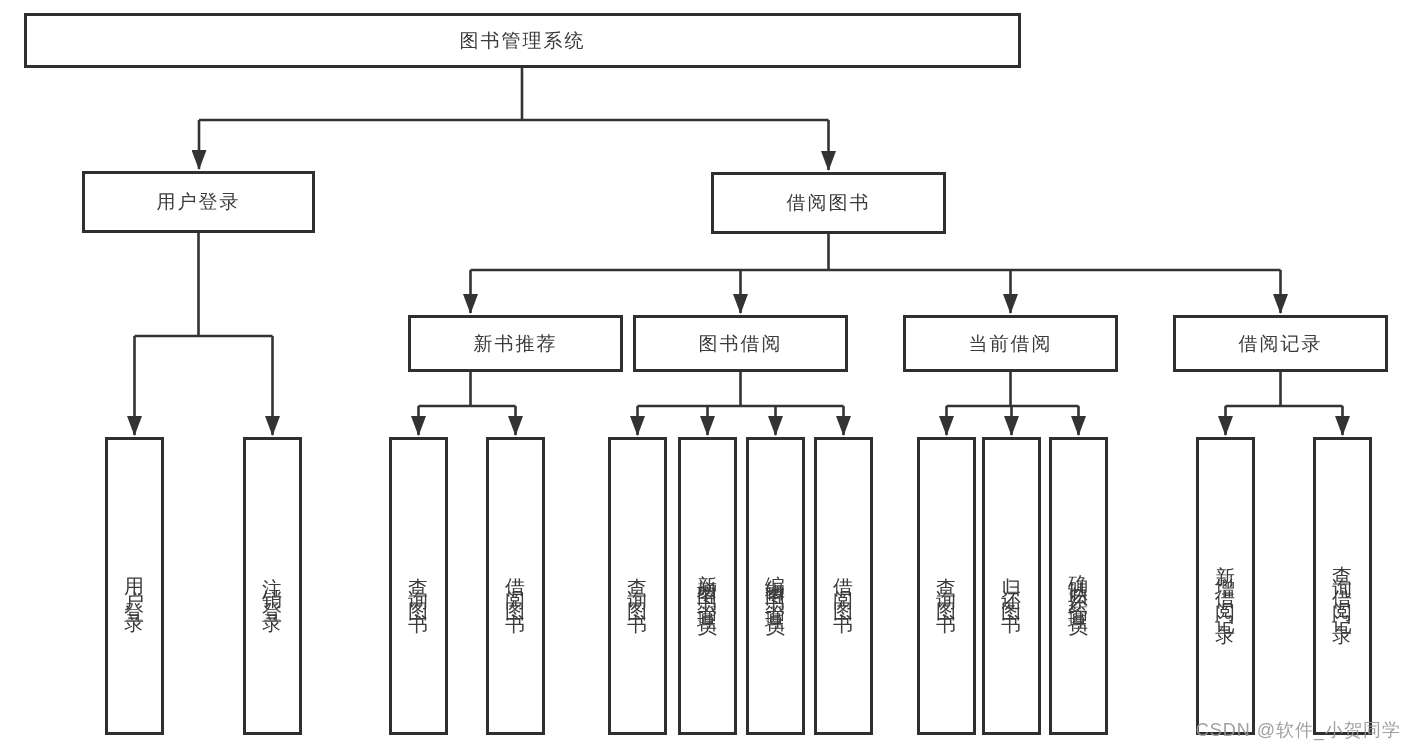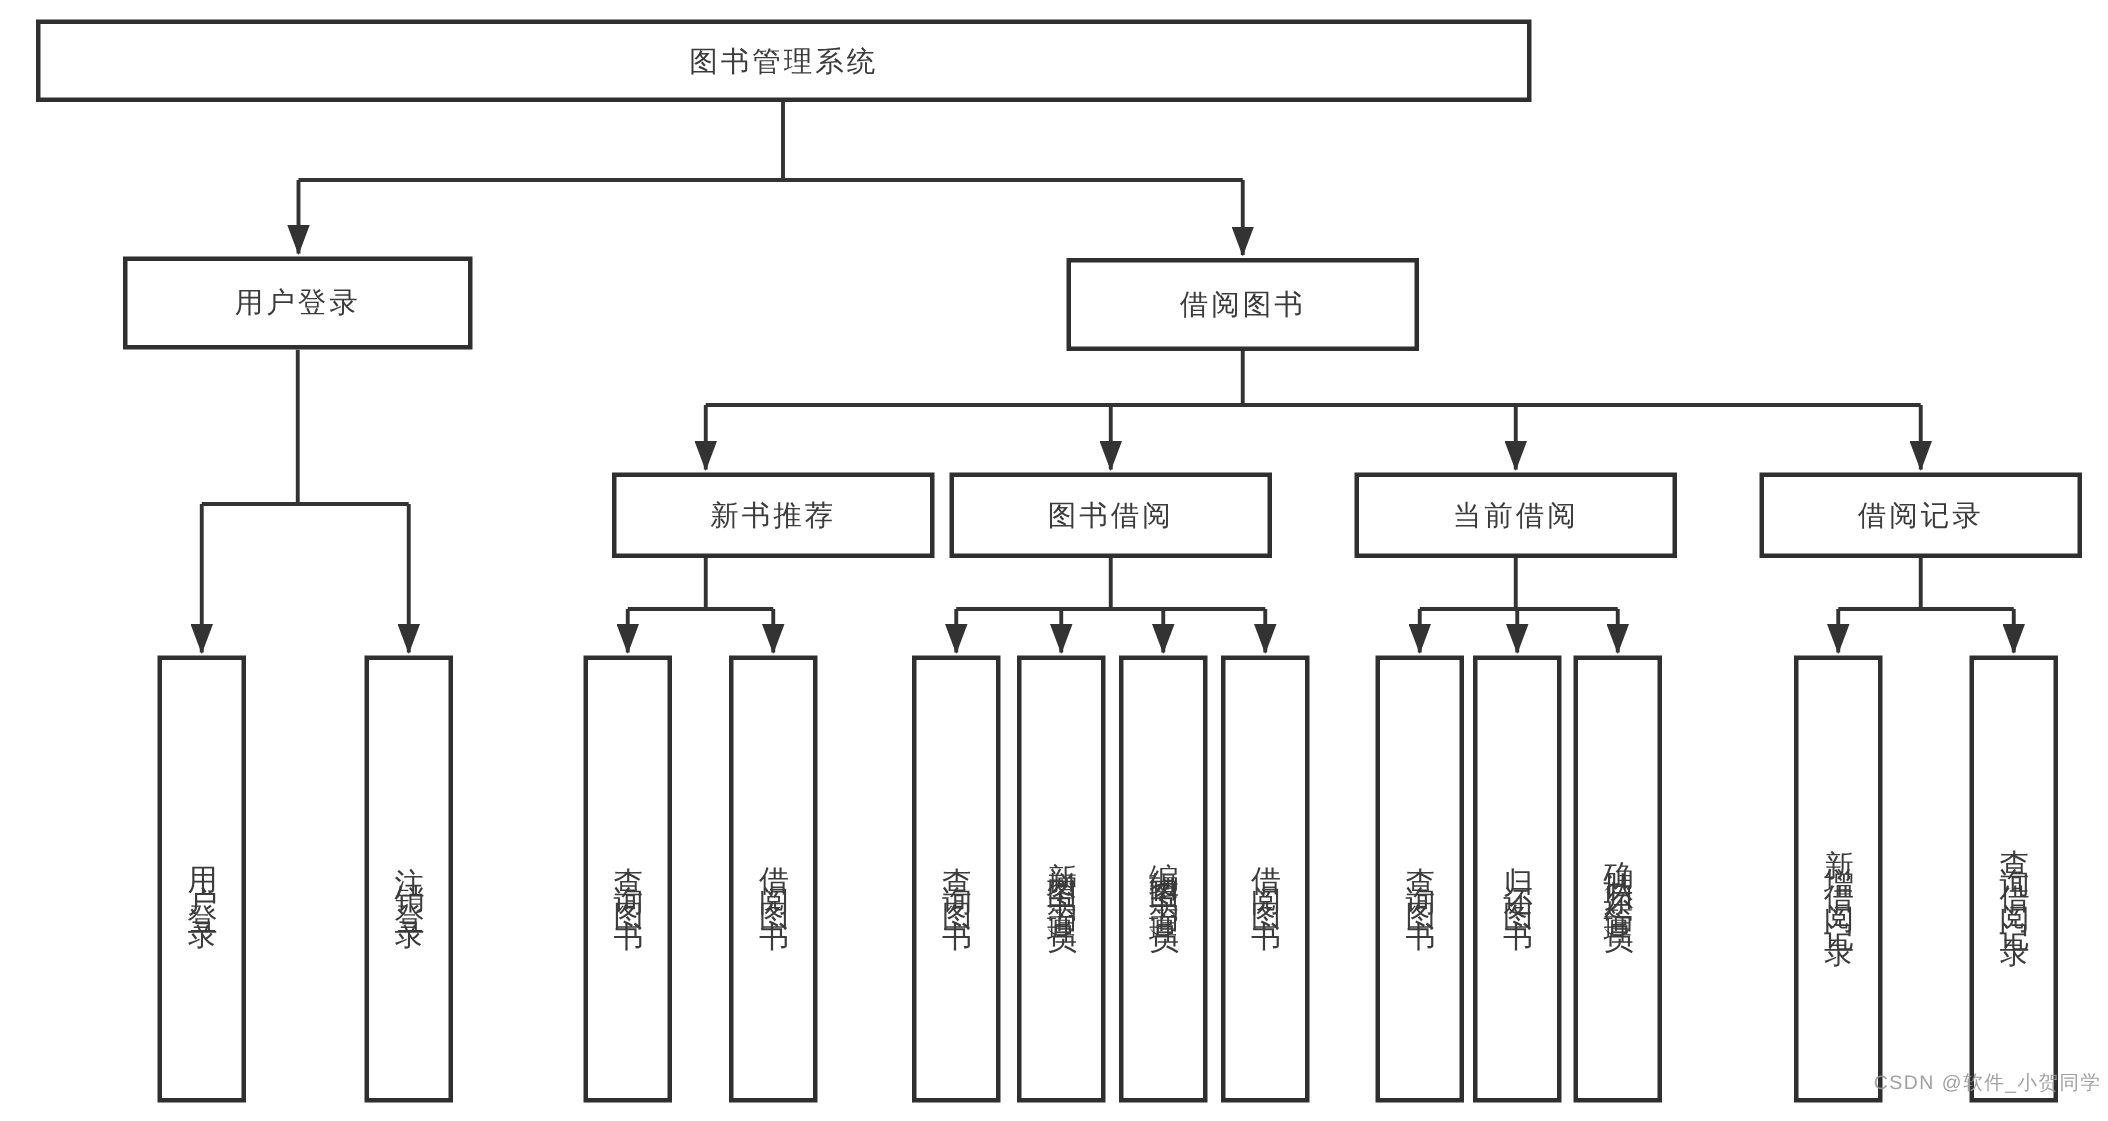--- a/index.html
+++ b/index.html
@@ -27,22 +27,22 @@
     text-orientation:mixed;
     font-size:20px;
     letter-spacing:12px;
     line-height:1;
     white-space:nowrap;
   }
   .v-node.dense span{letter-spacing:6px;}
   .watermark{
     position:absolute;
     right:4px;
-    bottom:16px;
-    font-size:13px;
+    bottom:5px;
+    font-size:18px;
     letter-spacing:1px;
     color:rgba(152,152,152,0.92);
     white-space:nowrap;
     z-index:5;
   }
 </style>
 </head>
 <body>
 
 <div id="canvas">

